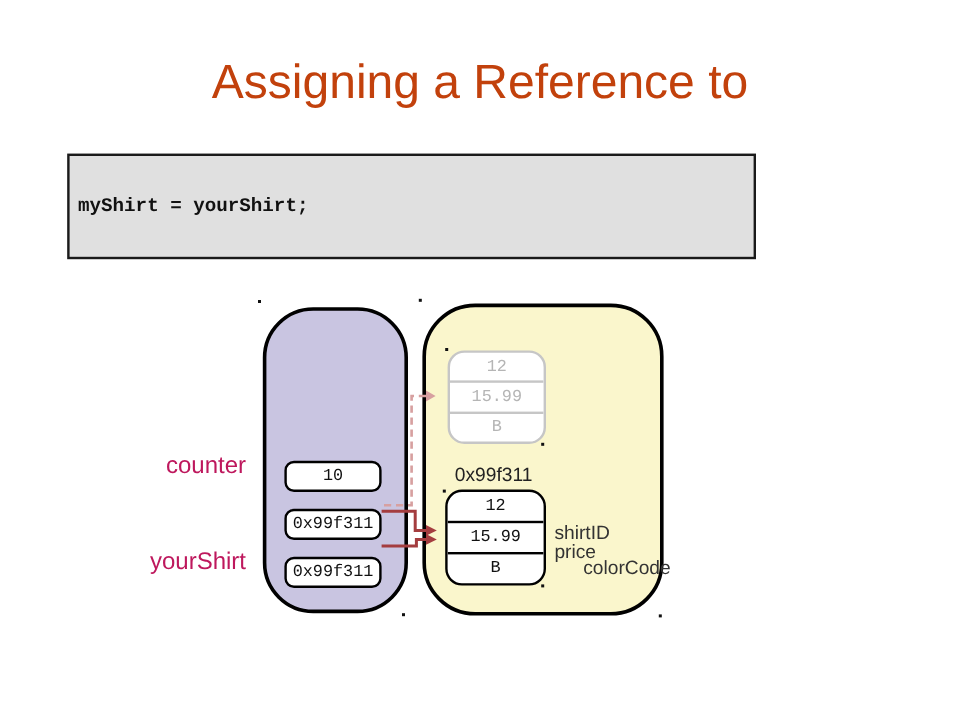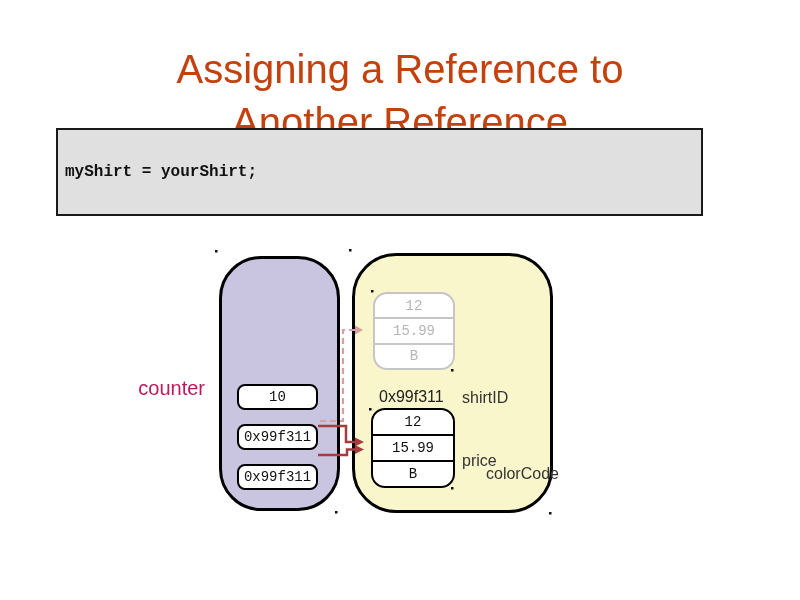--- a/index.html
+++ b/index.html
@@ -4,21 +4,21 @@
 <style>
   html,body{margin:0;padding:0;background:#fff;}
   .slide{position:relative;width:800px;height:600px;background:#ffffff;overflow:hidden;
          font-family:"Liberation Sans",sans-serif;}
 
   
   .title{position:absolute;left:0;right:0;top:16px;text-align:center;
          font-size:40px;line-height:53px;font-weight:400;color:#c2410c;}
 
   
-  .code-box{position:absolute;left:56px;top:128px;width:647px;height:88px;
+  .code-box{position:absolute;left:56px;top:128px;width:574px;height:88px;
             background:#e0e0e0;border:2px solid #1a1a1a;box-sizing:border-box;
             display:flex;align-items:center;}
   .code-text{font-family:"Liberation Mono",monospace;font-weight:bold;
              font-size:16px;color:#111;padding-left:7px;white-space:pre;}
 
   
   .stack-rect{position:absolute;left:219px;top:256px;width:121px;height:255px;
               background:#c9c5e1;border:3px solid #000;border-radius:42px;box-sizing:border-box;}
   .heap-rect{position:absolute;left:352px;top:253px;width:201px;height:260px;
              background:#faf6cc;border:3px solid #000;border-radius:44px;box-sizing:border-box;}
@@ -56,30 +56,30 @@
   
   .shirt-object{position:absolute;left:371px;top:408px;width:84px;height:80px;
                 background:#fff;border:2.5px solid #000;border-radius:14px;
                 box-sizing:border-box;overflow:hidden;display:flex;flex-direction:column;}
   .shirt-object .row{flex:1;display:flex;align-items:center;justify-content:center;
                      font-family:"Liberation Mono",monospace;font-size:14px;color:#111;}
   .shirt-object .row + .row{border-top:2.5px solid #000;}
 
   
   .field-label{position:absolute;left:462px;font-size:16px;color:#333;height:19px;}
-  .fld-shirtid{top:389px;}
+  .fld-shirtid{top:436px;}
   .fld-price{top:452px;}
   .fld-colorcode{top:465px;margin-left:24px;}
 </style>
 </head>
 <body>
 
 <div class="slide">
 
-  <h1 class="title"><span>Assigning a Reference to</span><br><span>Another Reference</span></h1>
+  <h1 class="title"><span>Assigning a Reference to</span><br></h1>
 
   <div class="code-box">
     <span class="code-text">myShirt = yourShirt;</span>
   </div>
 
   <div class="stack-rect"></div>
   <div class="heap-rect"></div>
 
   <svg class="arrows" viewBox="0 0 800 600">
 
@@ -98,20 +98,21 @@
       <rect x="335" y="511" width="2.5" height="2.5"></rect>
       <rect x="549" y="512" width="2.5" height="2.5"></rect>
       <rect x="371" y="290" width="2.5" height="2.5"></rect>
       <rect x="451" y="369" width="2.5" height="2.5"></rect>
       <rect x="369" y="408" width="2.5" height="2.5"></rect>
       <rect x="451" y="487" width="2.5" height="2.5"></rect>
     </g>
   </svg>
 
   <div class="var-label lbl-counter">counter</div>
+  <div class="var-label lbl-yourshirt">yourShirt</div>
 
   <div class="var-box box-counter">10</div>
   <div class="var-box box-myshirt">0x99f311</div>
   <div class="var-box box-yourshirt">0x99f311</div>
 
   <div class="ghost-object">
     <div class="row">12</div>
     <div class="row">15.99</div>
     <div class="row">B</div>
   </div>

